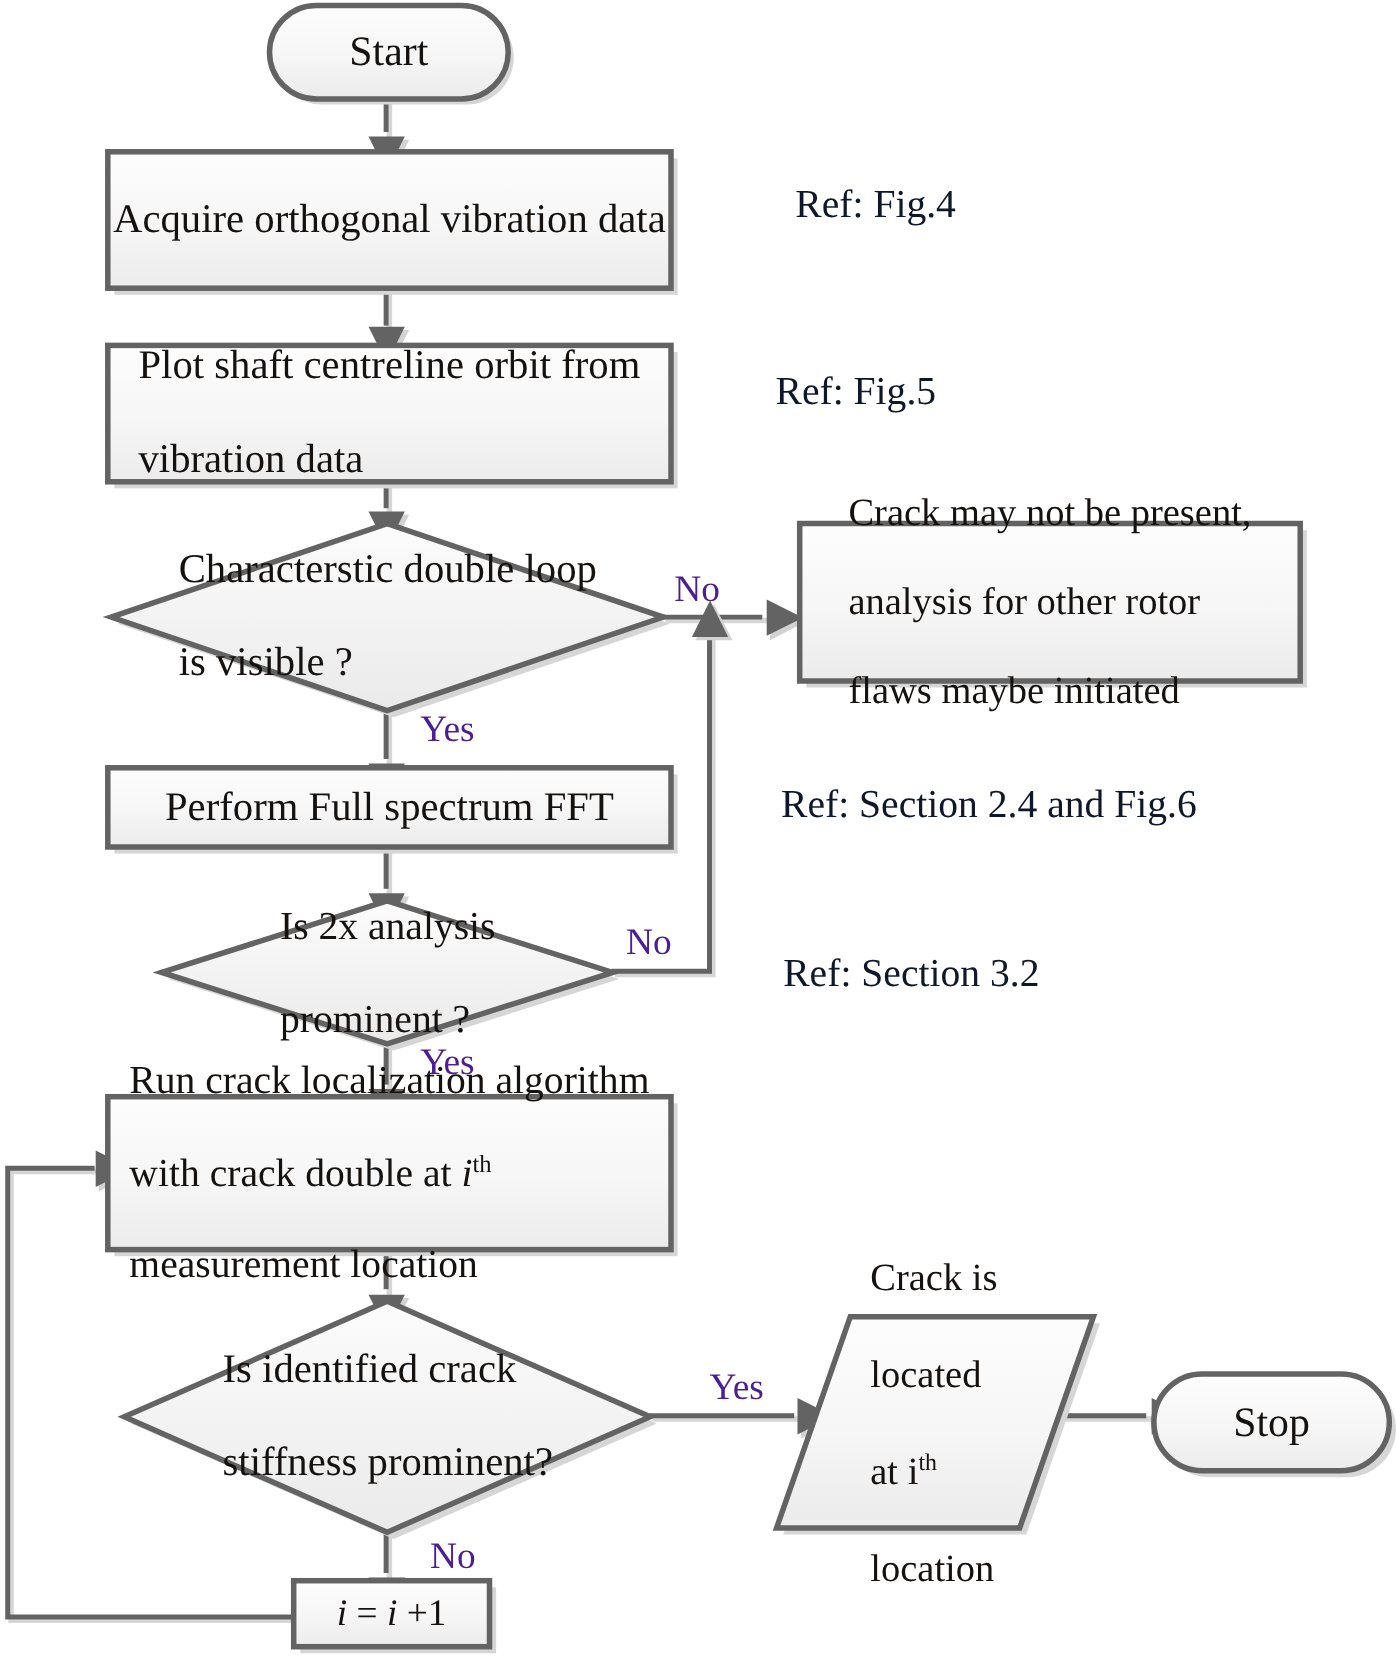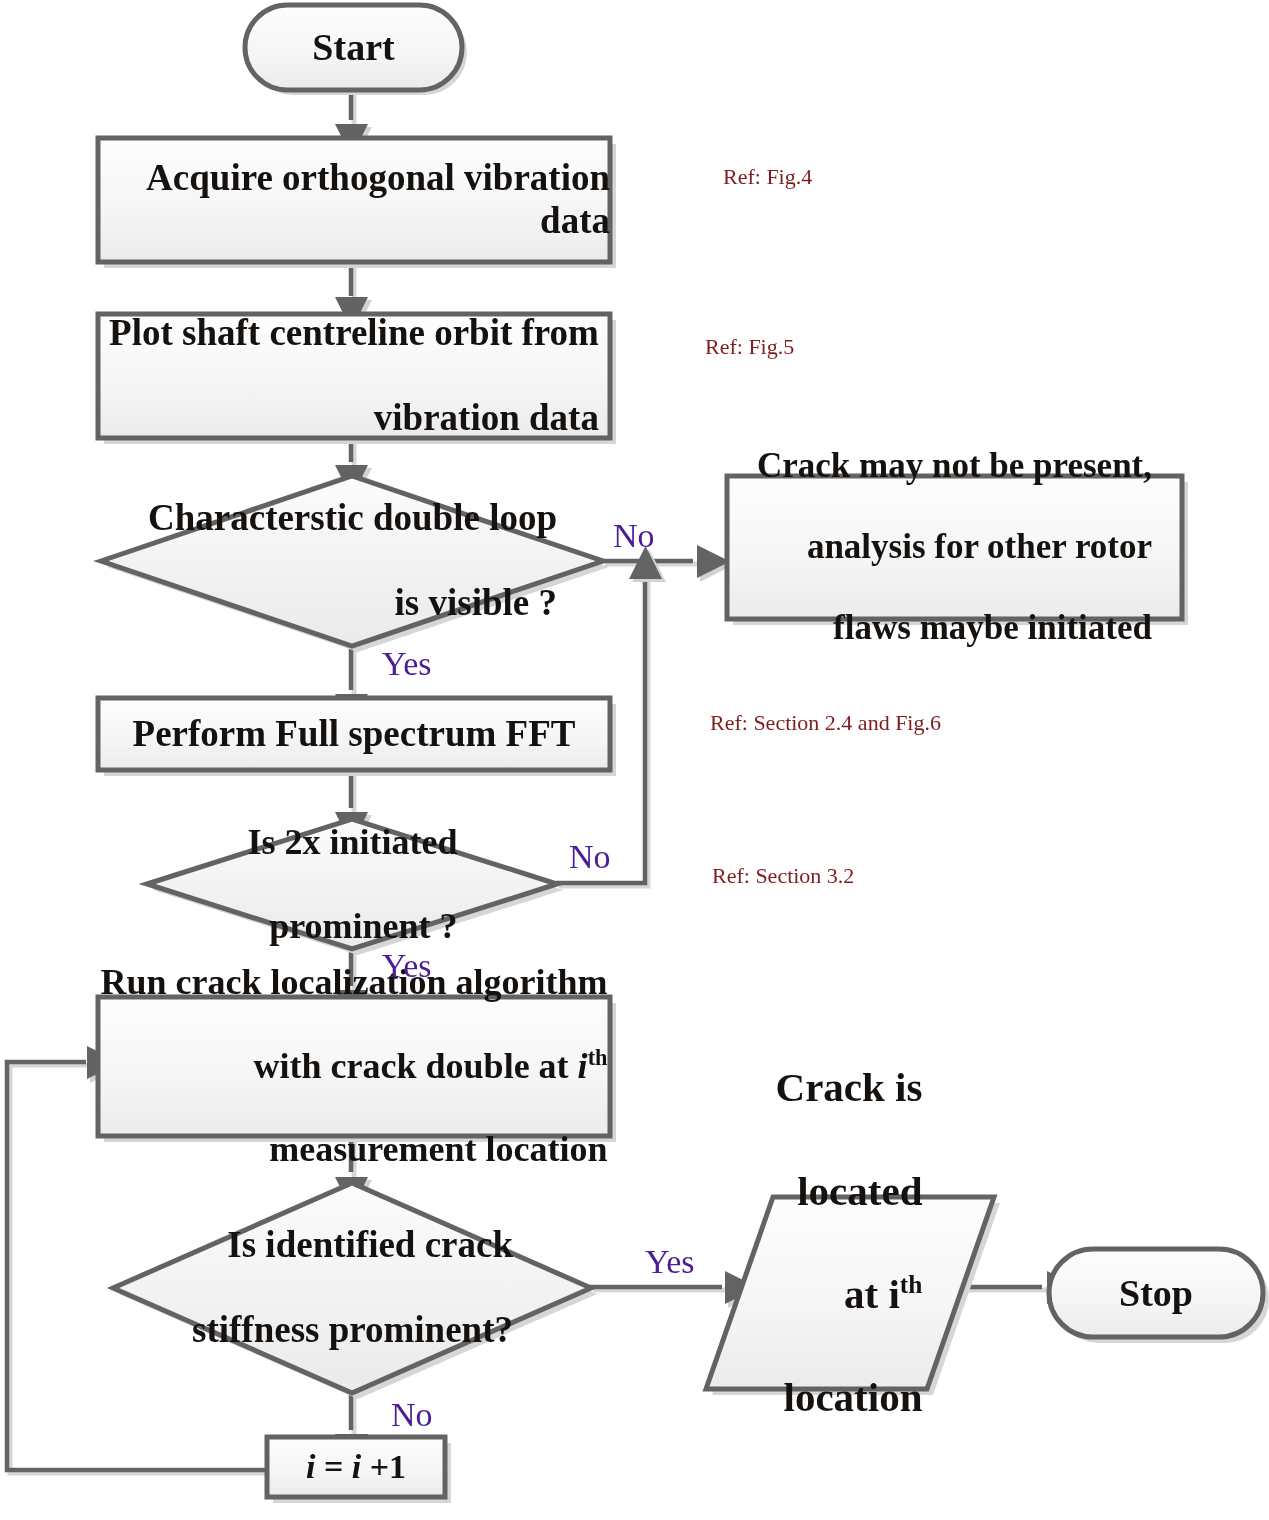--- a/index.html
+++ b/index.html
@@ -20,44 +20,43 @@
   }
   svg.flow-canvas {
     position: absolute;
     left: 0;
     top: 0;
     width: 1269px;
     height: 1520px;
   }
   .node-text {
     position: absolute;
-    text-align: right;
+    text-align: left;
     color: #15110f;
     line-height: 1.16;
     font-family: "Liberation Serif", "DejaVu Serif", serif;
     white-space: pre-line;
     display: flex;
     align-items: center;
     justify-content: center;
     pointer-events: none;
-    font-weight: bold;
   }
   .edge-label {
     position: absolute;
     color: #4c1d95;
     font-family: "Liberation Serif", "DejaVu Serif", serif;
     font-size: 34px;
     white-space: nowrap;
     pointer-events: none;
   }
   .ref-label {
     position: absolute;
-    color: #7f1d1d;
-    font-family: "Liberation Serif", "DejaVu Serif", serif;
-    font-size: 22px;
+    color: #0f172a;
+    font-family: "Liberation Serif", "DejaVu Serif", serif;
+    font-size: 36px;
     white-space: nowrap;
     pointer-events: none;
   }
   .ital { font-style: italic; }
   .sup { font-size: 0.62em; vertical-align: super; line-height: 0; }
 </style>
 </head>
 <body>
 
 <div id="flow-root">
@@ -219,41 +218,41 @@
       <div>Crack may not be present,</div>
       <div>analysis for other rotor</div>
       <div>flaws maybe initiated</div>
     </div>
   </div>
 
   <div class="node-text" style="left:98px; top:698px; width:512px; height:72px; font-size:37px;">Perform Full spectrum FFT</div>
 
   <div class="node-text" style="left:170px; top:838px; width:365px; height:94px; font-size:36px;">
     <div>
-      <div>Is 2x initiated</div>
+      <div>Is 2x analysis</div>
       <div>prominent ?</div>
     </div>
   </div>
 
   <div class="node-text" style="left:98px; top:997px; width:512px; height:139px; font-size:36px;">
     <div>
       <div>Run crack localization algorithm</div>
       <div><span>with crack double at </span><span class="ital">i</span><span class="sup">th</span></div>
       <div>measurement location</div>
     </div>
   </div>
 
   <div class="node-text" style="left:130px; top:1232px; width:445px; height:112px; font-size:37px;">
     <div>
       <div>Is identified crack</div>
       <div>stiffness prominent?</div>
     </div>
   </div>
 
-  <div class="node-text" style="left:744px; top:1149px; width:210px; height:188px; font-size:41px; line-height:1.26;">
+  <div class="node-text" style="left:744px; top:1200px; width:210px; height:188px; font-size:35px; line-height:1.26;">
     <div>
       <div>Crack is</div>
       <div>located</div>
       <div><span>at i</span><span class="sup">th</span></div>
       <div>location</div>
     </div>
   </div>
 
   <div class="node-text" style="left:1049px; top:1249px; width:214px; height:88px; font-size:38px;">Stop</div>
 

